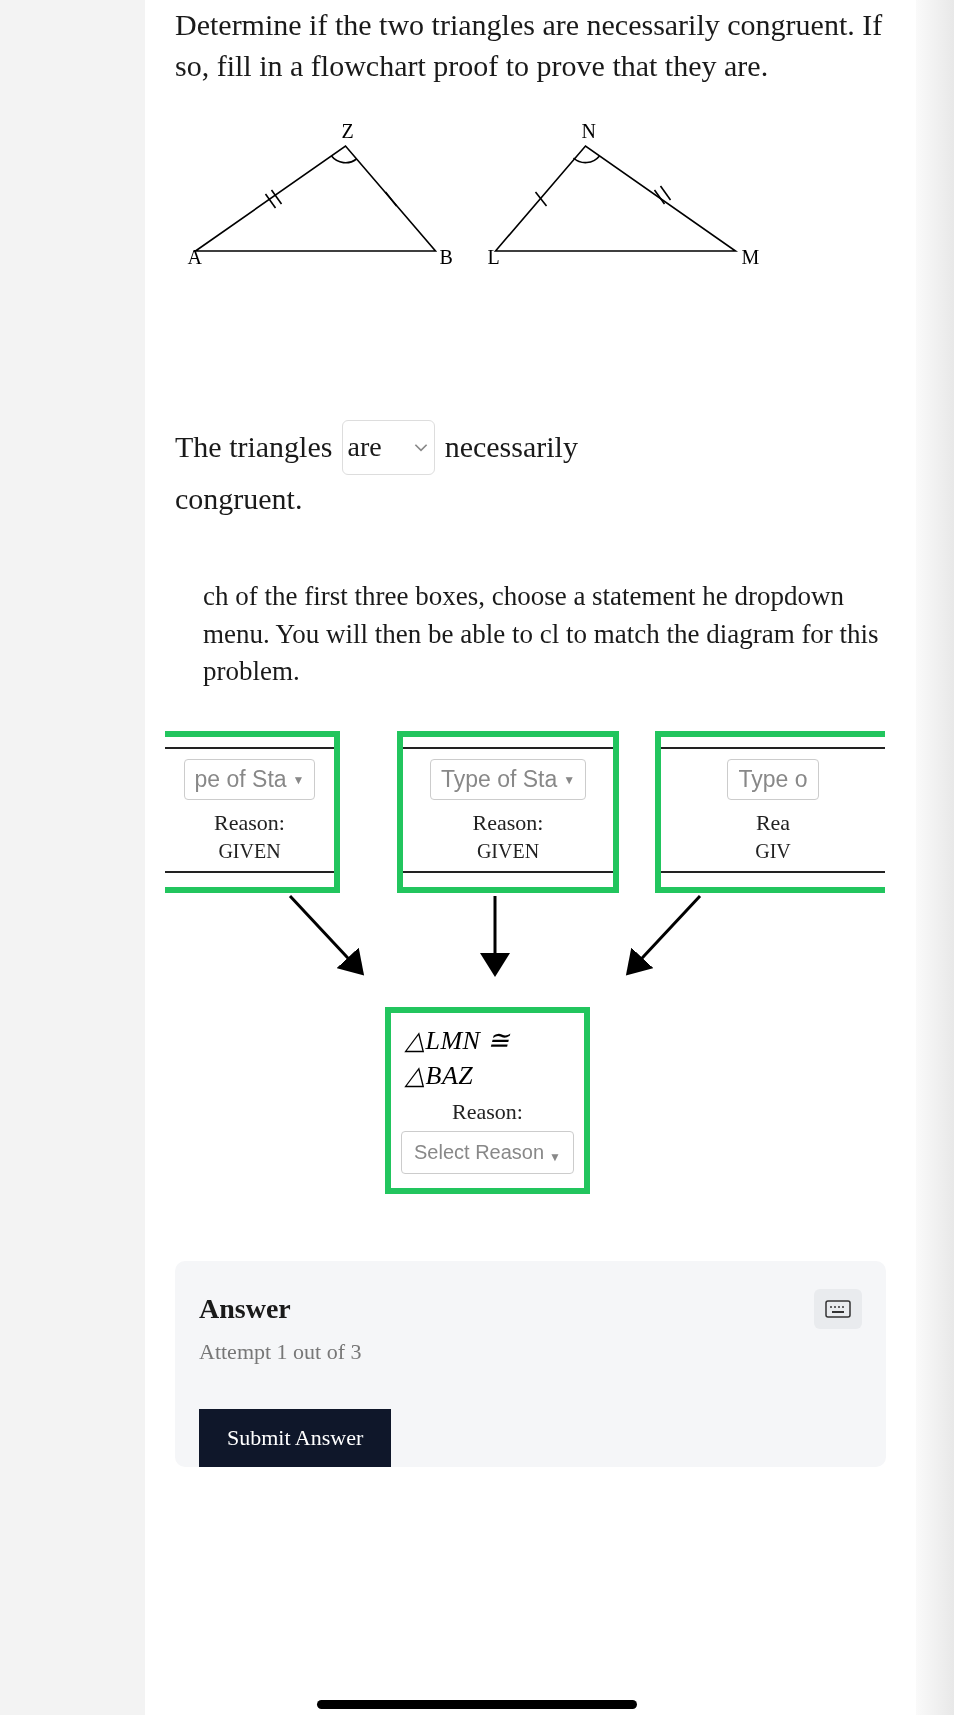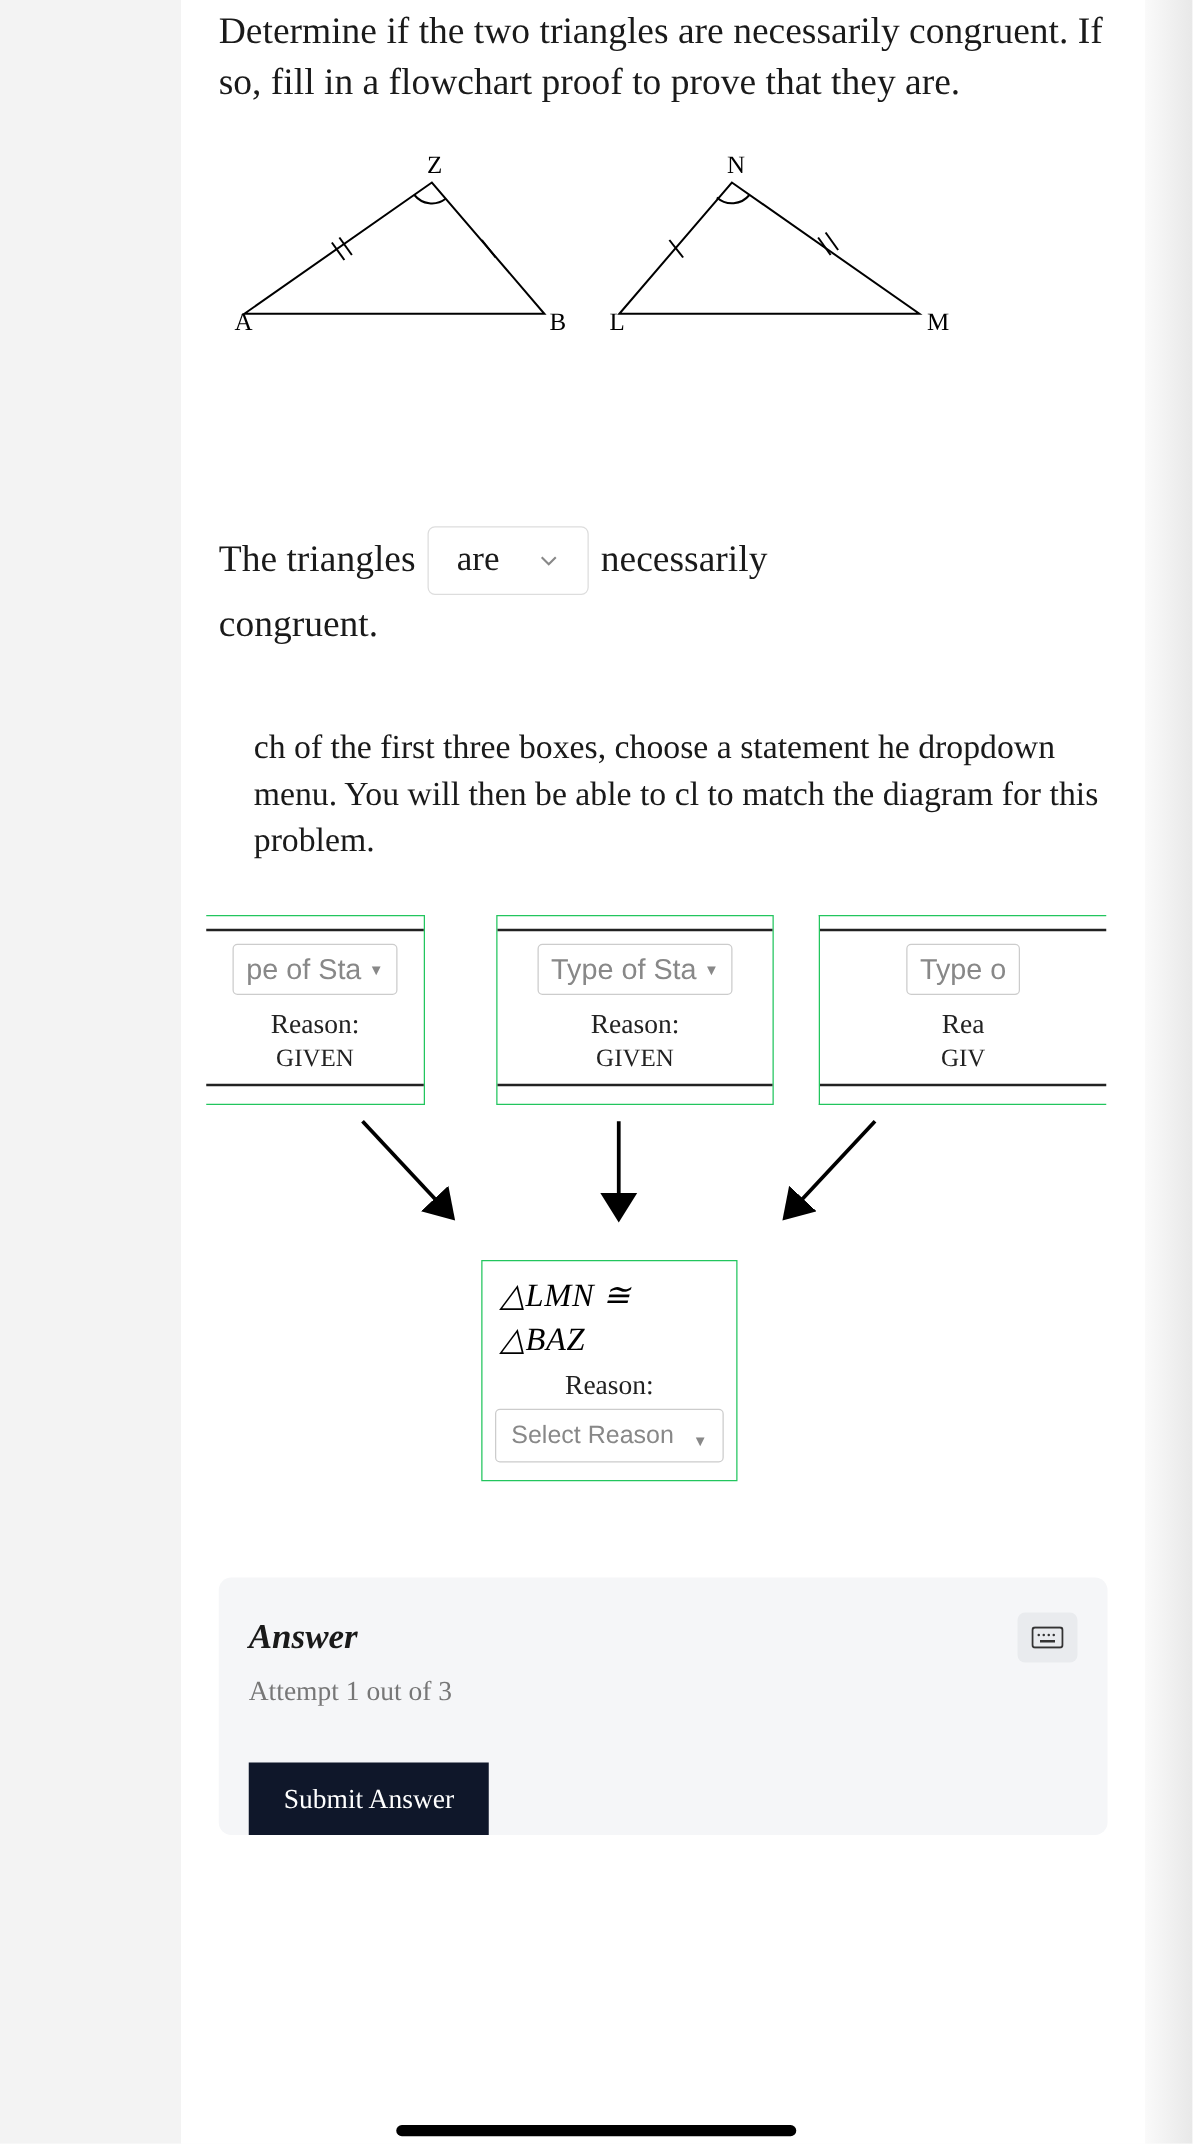--- a/index.html
+++ b/index.html
@@ -56,21 +56,21 @@
     display: flex;
     flex-wrap: wrap;
     align-items: center;
     gap: 0 10px;
   }
   .select {
     display: inline-flex;
     align-items: center;
     border: 1px solid #ddd;
     border-radius: 6px;
-    padding: 4px 22px;
+    padding: 4px 4px;
     font-size: 28px;
     background: #fff;
     gap: 30px;
     font-family: Georgia, serif;
   }
   .chev {
     width: 18px; height: 18px;
   }
   .instructions {
     font-size: 27px;
@@ -79,21 +79,21 @@
     margin-bottom: 40px;
     margin-left: 28px;
   }
   .flow {
     position: relative;
     height: 500px;
     margin-bottom: 30px;
   }
   .box {
     position: absolute;
-    border: 1px solid #22c55e;
+    border: 6px solid #22c55e;
     background: #fff;
     text-align: center;
     padding: 10px 0 14px 0;
   }
   .box .dd {
     display: inline-flex;
     align-items: center;
     justify-content: center;
     border: 1px solid #ccc;
     border-radius: 4px;
@@ -153,21 +153,20 @@
   }
   .answer-head {
     display: flex;
     justify-content: space-between;
     align-items: center;
   }
   .answer-title {
     font-size: 28px;
     font-weight: bold;
     color: #1a1a1a;
-    font-style: italic;
   }
   .kbd-btn {
     width: 48px;
     height: 40px;
     border-radius: 6px;
     background: #e9ebee;
     display: flex;
     align-items: center;
     justify-content: center;
   }

